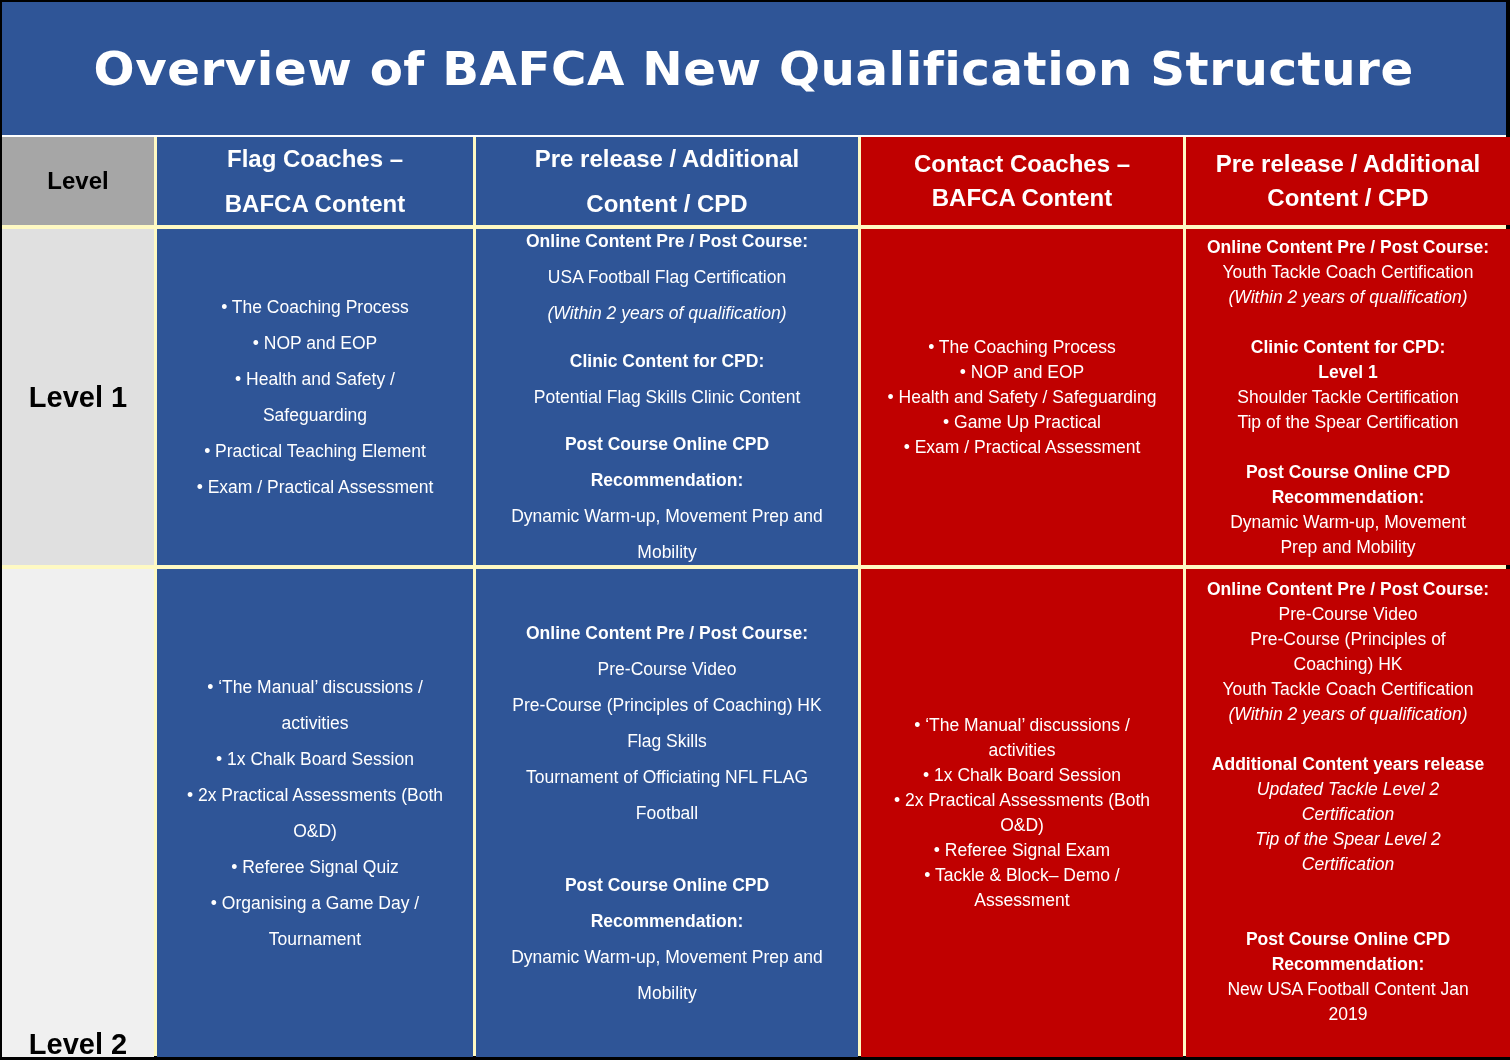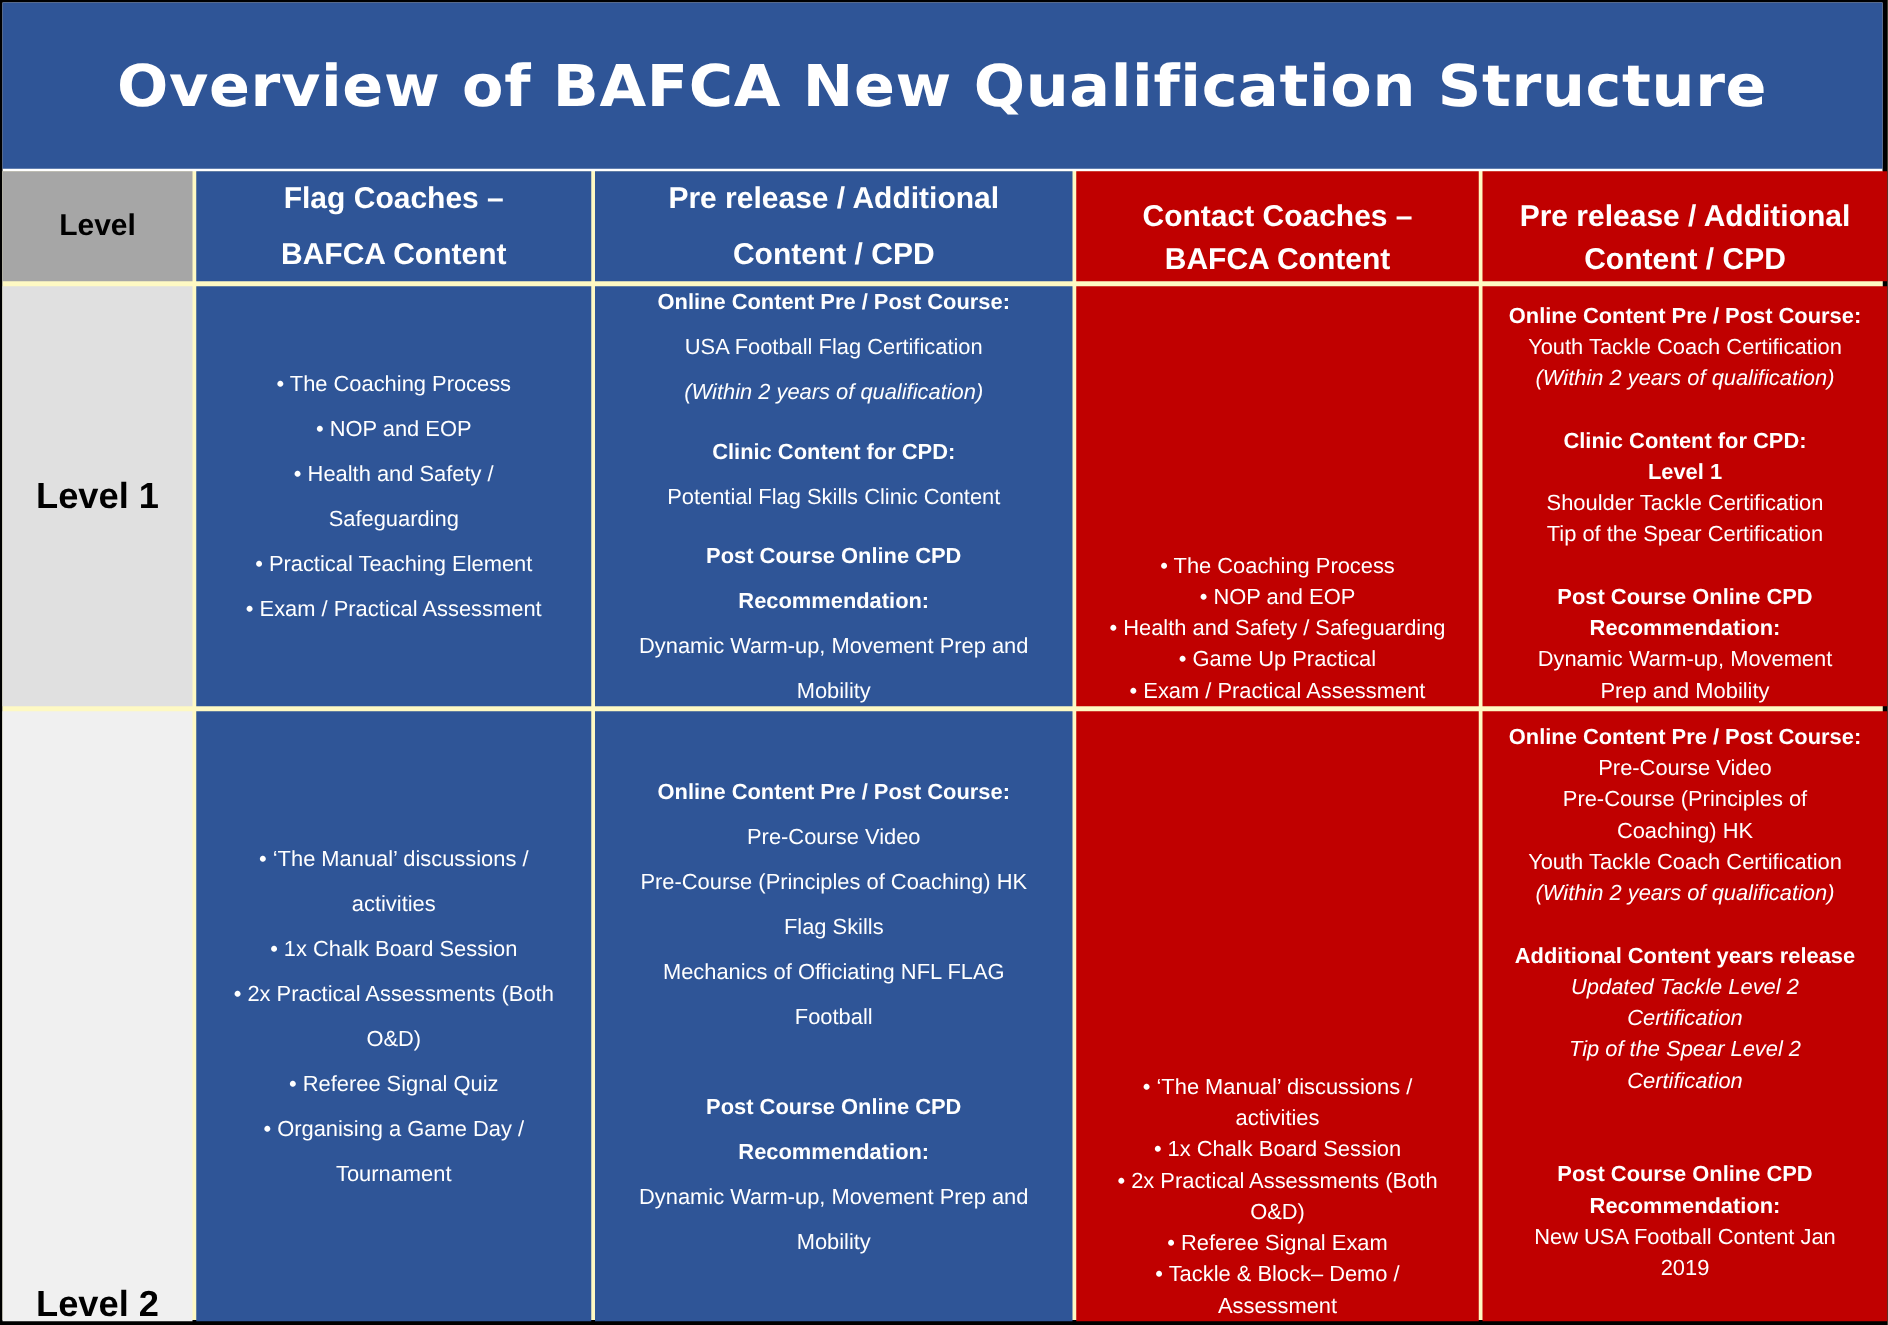--- a/index.html
+++ b/index.html
@@ -4,21 +4,21 @@
 <style>
   html, body { margin: 0; padding: 0; background: #000; }
   body { width: 1510px; height: 1060px; position: relative; overflow: hidden; font-family: "Liberation Sans", sans-serif; }
   .frame { position: absolute; left: 2px; top: 2px; width: 1504px; height: 886px; background: #fff; }
   .title-bar { position: absolute; left: 0; top: 0; width: 1504px; height: 133px; background: #2f5597; display: flex; align-items: center; justify-content: center; }
   .title-bar h1 { margin: 0; color: #fff; font-family: "DejaVu Sans", sans-serif; font-weight: bold; font-size: 46px; letter-spacing: 0.5px; transform: scaleX(1.05); }
   .grid { position: absolute; left: 0; top: 135px; width: 1504px; height: 919px;
     display: grid; grid-template-columns: 152px 316px 382px 322px 324px; grid-template-rows: 88px 336px 488px; column-gap: 3px; row-gap: 4px; background: #fef9c3; }
   .cell { display: flex; flex-direction: column; align-items: center; justify-content: center; text-align: center; color: #fff; font-family: "Liberation Sans", sans-serif; font-size: 17.5px; line-height: 25px; padding: 0 8px; box-sizing: border-box; }
   .blue { background: #2f5597; gap: 11px; }
-  .red { background: #c00000; justify-content: flex-end; }
+  .red { background: #c00000; }
   .hdr { font-weight: bold; font-size: 24px; line-height: 34px; }
   .lvl-hdr { background: #a6a6a6; color: #000; }
   .lvl1 { background: #e0e0e0; color: #000; font-weight: bold; font-size: 29px; }
   .lvl2 { background: #f0f0f0; color: #000; font-weight: bold; font-size: 29px; justify-content: flex-end; }
   .b { font-weight: bold; }
   .i { font-style: italic; }
   .gap { height: 25px; }
   .gap2 { height: 50px; }
   .justify-top { justify-content: flex-start; padding-top: 8px; }
 </style>
@@ -110,21 +110,21 @@
       <span>O&amp;D)</span>
       <span>• Referee Signal Quiz</span>
       <span>• Organising a Game Day /</span>
       <span>Tournament</span>
     </div>
     <div class="cell blue">
       <span class="b">Online Content Pre / Post Course:</span>
       <span>Pre-Course Video</span>
       <span>Pre-Course (Principles of Coaching) HK</span>
       <span>Flag Skills</span>
-      <span>Mechanics of Officiating NFL FLAG</span>
+      <span>Tournament of Officiating NFL FLAG</span>
       <span>Football</span>
       <div class="gap"></div>
       <span class="b">Post Course Online CPD</span>
       <span class="b">Recommendation:</span>
       <span>Dynamic Warm-up, Movement Prep and</span>
       <span>Mobility</span>
     </div>
     <div class="cell red">
       <span>• ‘The Manual’ discussions /</span>
       <span>activities</span>

